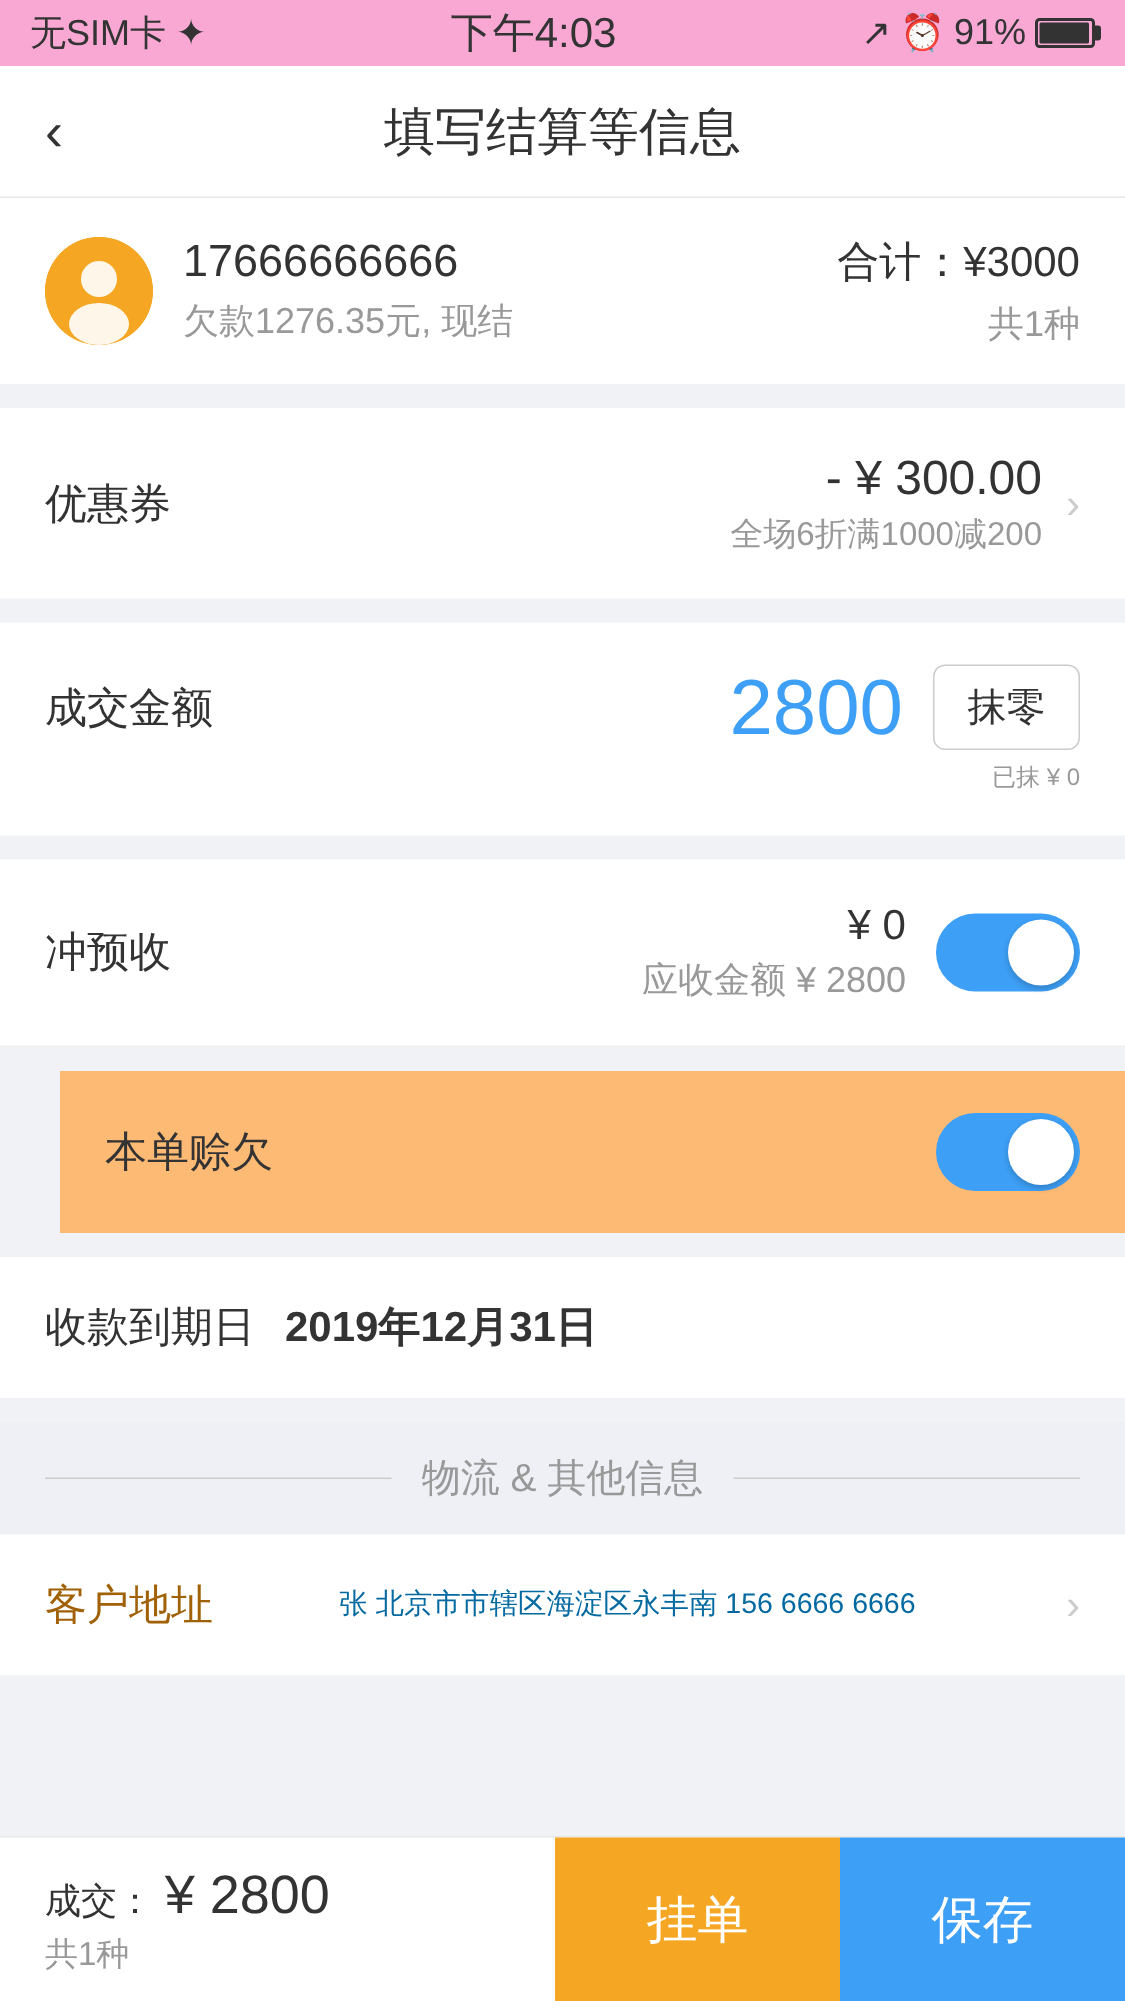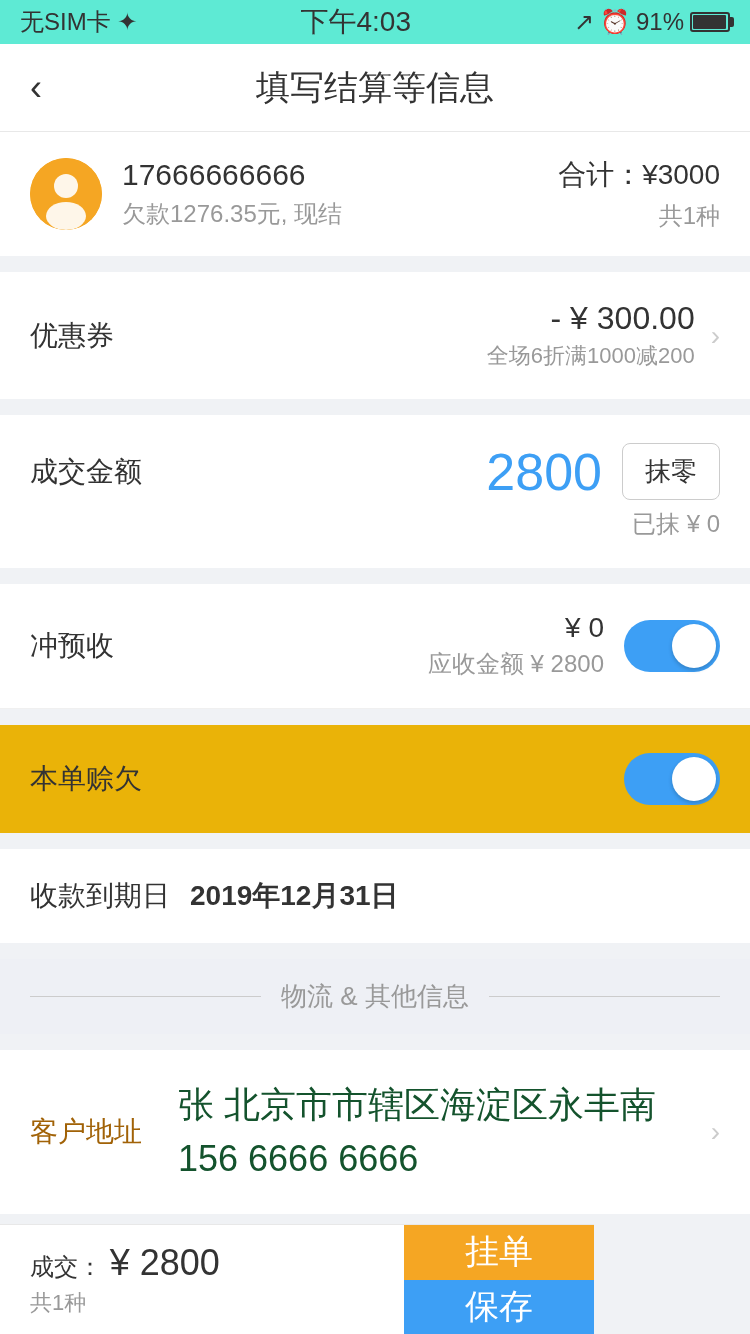--- a/index.html
+++ b/index.html
@@ -10,21 +10,21 @@
       min-height: 1334px;
       background: #f0f2f5;
       font-size: 28px;
       color: #333;
       position: relative;
     }
 
     
     .status-bar {
       height: 44px;
-      background: #5eead4;
+      background: #f9a8d4;
       display: flex;
       align-items: center;
       justify-content: space-between;
       padding: 0 20px;
       font-size: 24px;
       color: #333;
     }
     .status-left { display: flex; align-items: center; gap: 8px; }
     .status-center { font-size: 28px; font-weight: 500; }
     .status-right { display: flex; align-items: center; gap: 6px; font-size: 24px; }
@@ -150,21 +150,21 @@
     .deal-amount { font-size: 52px; color: #3d9ff5; font-weight: 500; line-height: 1; }
     .round-off-btn {
       border: 1px solid #ccc;
       border-radius: 8px;
       padding: 10px 22px;
       font-size: 26px;
       color: #333;
       background: #fff;
       cursor: pointer;
     }
-    .deal-subtotal { font-size: 24px; color: #999; text-align: right; margin-top: 4px; }
+    .deal-subtotal { font-size: 16px; color: #999; text-align: right; margin-top: 4px; }
 
     
     .prepay-row {
       display: flex;
       align-items: center;
       justify-content: space-between;
       padding: 28px 30px;
       border-bottom: 1px solid #f0f0f0;
       gap: 24px;
     }
@@ -189,22 +189,23 @@
       top: 4px;
       width: 44px;
       height: 44px;
       border-radius: 50%;
       background: #fff;
       box-shadow: 0 2px 4px rgba(0,0,0,0.2);
     }
 
     
     .debt-section {
-      background: #eab308;
+      background: #fdba74;
       margin-bottom: 16px;
+      margin-left: 40px;
     }
     .debt-row {
       display: flex;
       align-items: center;
       justify-content: space-between;
       padding: 28px 30px;
     }
 
     
     .duedate-section {
@@ -220,21 +221,21 @@
     .duedate-label { font-size: 28px; color: #333; }
     .duedate-value { font-size: 28px; color: #333; font-weight: bold; }
 
     
     .divider-section {
       background: #eef0f5;
       padding: 20px 30px;
       display: flex;
       align-items: center;
       justify-content: center;
-      margin-bottom: 16px;
+      margin-bottom: 0;
     }
     .divider-line {
       flex: 1;
       height: 1px;
       background: #ccc;
     }
     .divider-text {
       font-size: 26px;
       color: #999;
       padding: 0 20px;
@@ -245,51 +246,50 @@
       background: #fff;
       margin-bottom: 0;
     }
     .address-row {
       display: flex;
       align-items: center;
       justify-content: space-between;
       padding: 28px 30px;
     }
     .address-label { font-size: 28px; color: #a16207; flex-shrink: 0; margin-right: 36px; font-family: Liberation Mono, monospace; }
-    .address-value { font-size: 36px; color: #14532d; flex: 1; line-height: 1.5; }
+    .address-value { font-size: 19px; color: #0369a1; flex: 1; line-height: 1.5; margin-left: 48px; }
 
     
     .gray-area {
       background: #f0f2f5;
       height: 160px;
     }
 
     
     .bottom-bar {
       position: fixed;
       bottom: 0;
       left: 0;
-      width: 594px;
+      width: 750px;
       height: 110px;
       background: #fff;
       display: flex;
       align-items: center;
       border-top: 1px solid #e8e8e8;
     }
     .bottom-info {
       flex: 1;
       padding: 0 30px;
     }
     .bottom-deal { font-size: 24px; color: #333; }
     .bottom-amount { font-size: 36px; color: #333; font-weight: 500; }
     .bottom-count { font-size: 22px; color: #999; margin-top: 4px; }
     .bottom-actions {
       display: flex;
       height: 100%;
-      flex-direction: column;
     }
     .btn-hold {
       width: 190px;
       height: 100%;
       background: #f5a623;
       color: #fff;
       font-size: 34px;
       font-weight: 500;
       display: flex;
       align-items: center;

